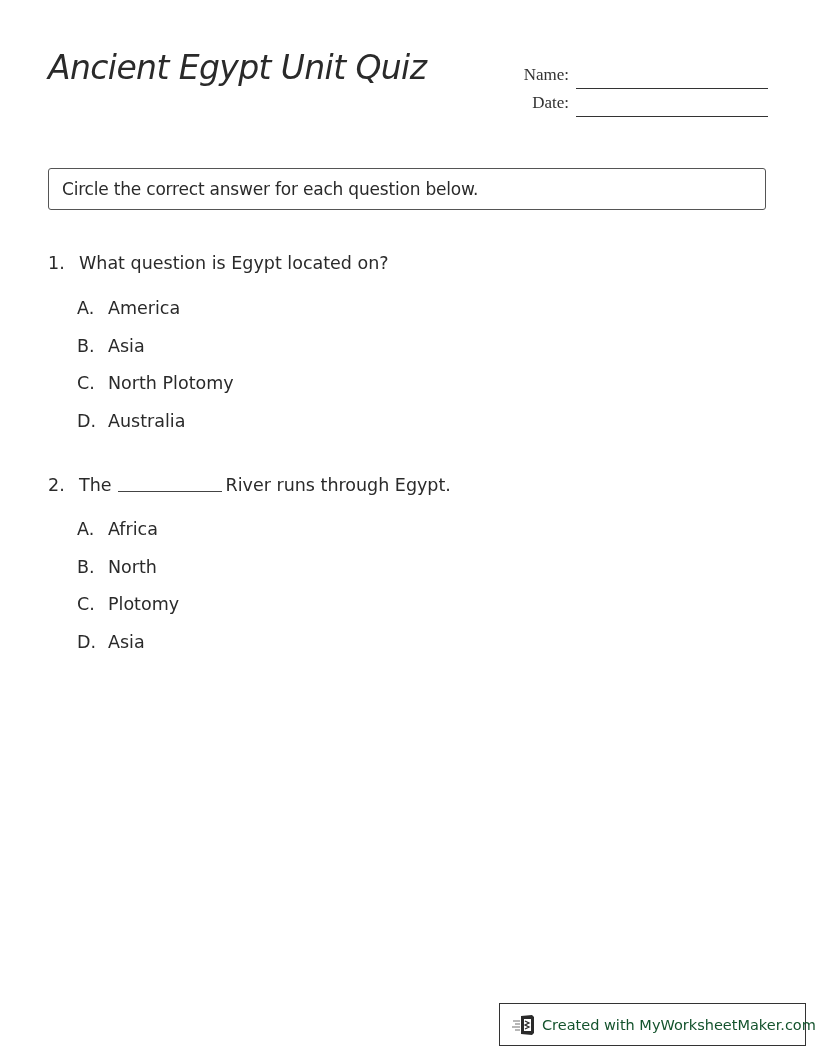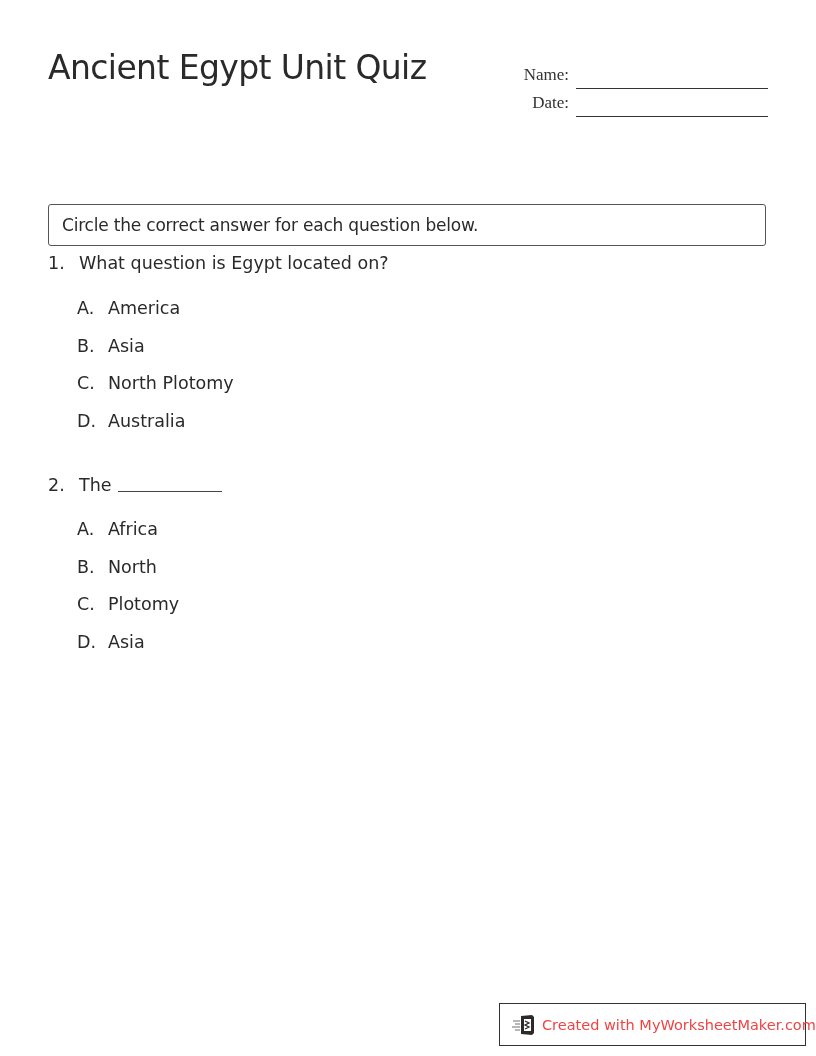--- a/index.html
+++ b/index.html
@@ -19,20 +19,21 @@
       position: absolute;
       left: 48px;
       top: 46px;
       font-size: 33px;
       font-weight: normal;
       letter-spacing: -0.6px;
       color: #2a2a2a;
       margin: 0;
       line-height: 44px;
       white-space: nowrap;
+      font-style: italic;
     }
     .field-row {
       position: absolute;
       right: 48px;
       display: flex;
       align-items: flex-end;
     }
     .field-row.name { top: 64px; }
     .field-row.date { top: 92px; }
     .field-label {
@@ -58,21 +59,20 @@
       height: 42px;
       box-sizing: border-box;
       border: 1.3px solid #555555;
       border-radius: 3px;
       padding: 0 13px;
       display: flex;
       align-items: center;
       font-size: 17px;
       color: #2a2a2a;
       letter-spacing: -0.2px;
-      margin-top: 36px;
     }
     .question {
       position: absolute;
       left: 48px;
       font-size: 17.5px;
       color: #2a2a2a;
     }
     .q1 { top: 251px; }
     .q2 { top: 472px; }
     .q-text-row {
@@ -115,21 +115,21 @@
       left: 499px;
       top: 1003px;
       width: 307px;
       height: 43px;
       box-sizing: border-box;
       border: 1.3px solid #333333;
       display: flex;
       align-items: center;
       padding-left: 12px;
       font-size: 14.5px;
-      color: #ef4444;
+      color: #14532d;
       white-space: nowrap;
     }
     .logo-icon {
       width: 24px;
       height: 22px;
       margin-right: 6px;
       display: inline-block;
     }
   </style>
 </head>
@@ -173,20 +173,21 @@
       <span>Australia</span>
     </li>
   </ul>
 </div>
 
 <div class="question q2">
   <div class="q-text-row">
     <span class="q-num">2.</span>
     <span>The</span>
     <span class="blank"></span>
+    <span>River runs through Egypt.</span>
   </div>
   <ul class="options">
     <li class="option">
       <span class="opt-letter">A.</span>
       <span>Africa</span>
     </li>
     <li class="option">
       <span class="opt-letter">B.</span>
       <span>North</span>
     </li>

